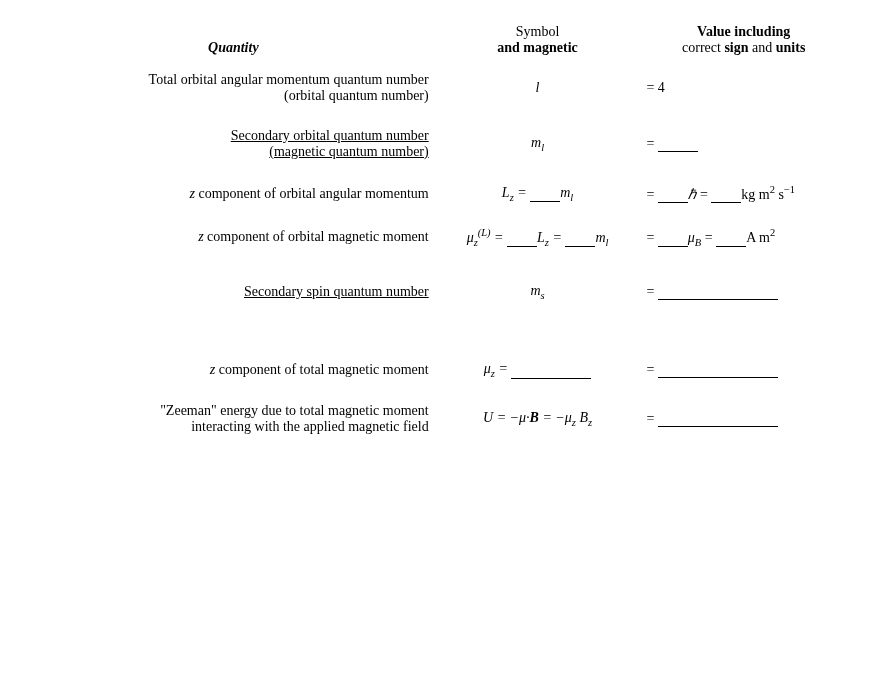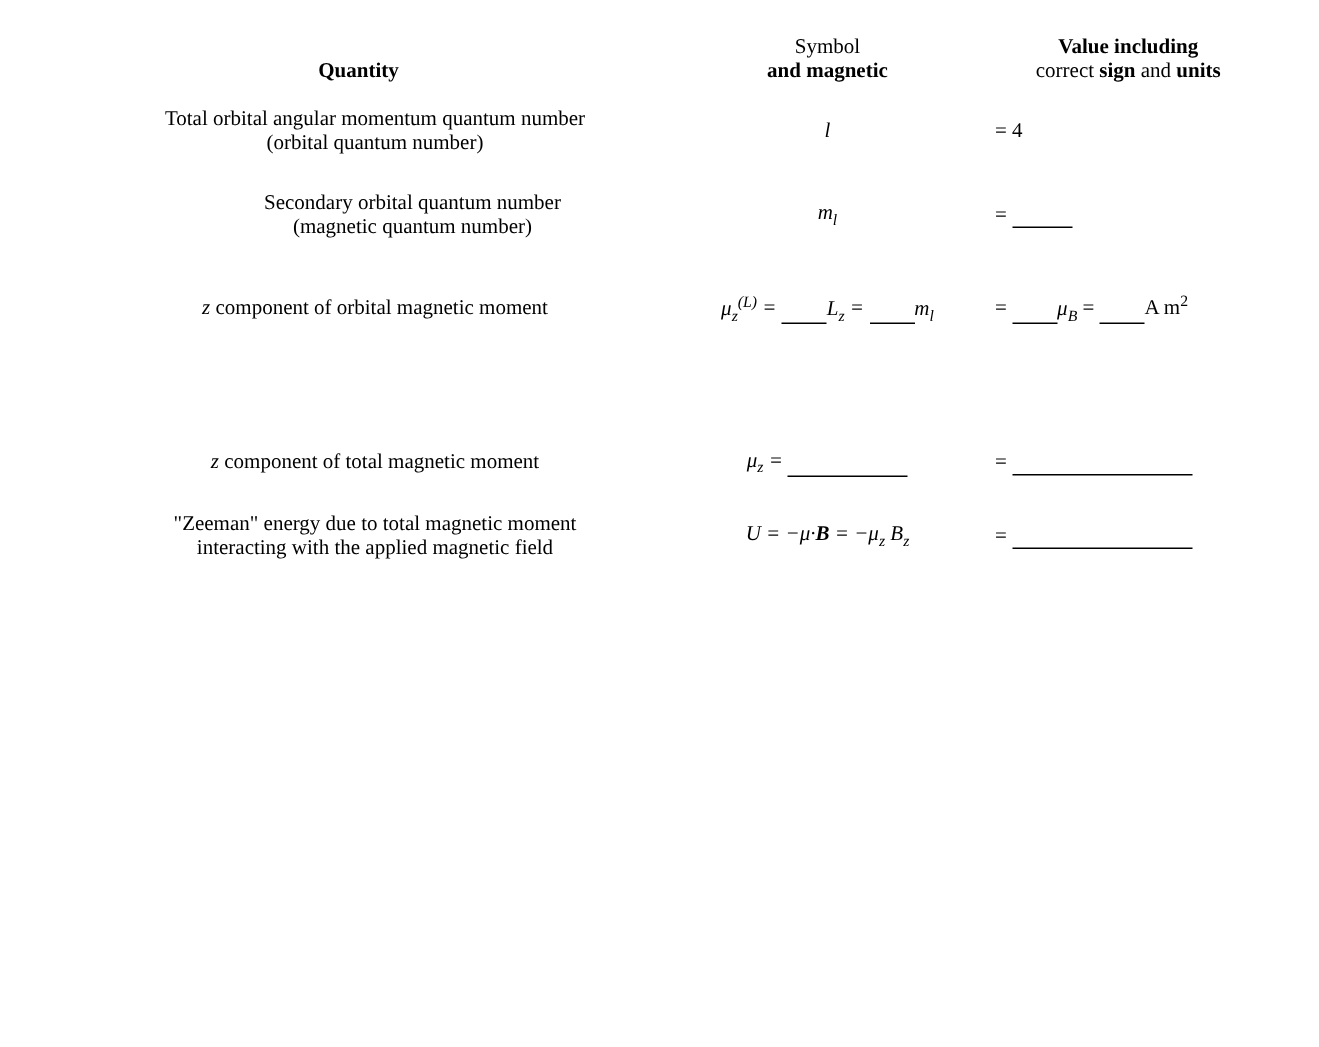--- a/index.html
+++ b/index.html
@@ -21,35 +21,37 @@
     }
     th {
       font-weight: normal;
       vertical-align: bottom;
       padding: 4px 8px 10px 8px;
       text-align: center;
     }
     th.col-quantity {
       text-align: center;
       font-weight: bold;
+      font-style: italic;
     }
     th.col-symbol {
     }
     th.col-value {
     }
     td {
       padding: 6px 8px;
       vertical-align: middle;
     }
     td.col-quantity {
-      text-align: center;
+      text-align: right;
       padding-left: 30px;
     }
     td.col-quantity.indent {
       padding-left: 80px;
+      text-decoration: underline;
     }
     td.col-symbol {
       text-align: center;
       font-style: italic;
     }
     td.col-value {
       text-align: left;
       white-space: nowrap;
     }
     .bold { font-weight: bold; }
@@ -135,20 +137,31 @@
           <span class="italic">m<sub>l</sub></span>
         </td>
         <td class="col-value">
           = <span class="underline-blank"></span>
         </td>
       </tr>
       <tr class="row-spacer">
           <td colspan="3"></td>
         </tr>
 
+      <tr>
+        <td class="col-quantity">
+          <span class="italic">z</span> component of orbital angular momentum
+        </td>
+        <td class="col-symbol formula">
+          <span class="italic">L<sub>z</sub></span> = <span class="underline-short"></span><span class="italic">m<sub>l</sub></span>
+        </td>
+        <td class="col-value">
+          = <span class="underline-short"></span><span class="italic">ℏ</span> = <span class="underline-short"></span>kg m<sup>2</sup> s<sup>−1</sup>
+        </td>
+      </tr>
       <tr class="row-spacer">
           <td colspan="3"></td>
         </tr>
 
       <tr>
         <td class="col-quantity">
           <span class="italic">z</span> component of orbital magnetic moment
         </td>
         <td class="col-symbol formula">
           <span class="italic">μ<sub>z</sub><sup>(L)</sup></span> = <span class="underline-short"></span><span class="italic">L<sub>z</sub></span> = <span class="underline-short"></span><span class="italic">m<sub>l</sub></span>
@@ -158,20 +171,31 @@
         </td>
       </tr>
       <tr class="row-spacer">
           <td colspan="3"></td>
         </tr>
 
       <tr class="row-spacer">
           <td colspan="3"></td>
         </tr>
 
+      <tr>
+        <td class="col-quantity indent">
+          Secondary spin quantum number
+        </td>
+        <td class="col-symbol">
+          <span class="italic">m<sub>s</sub></span>
+        </td>
+        <td class="col-value">
+          = <span class="underline-long"></span>
+        </td>
+      </tr>
       <tr class="row-spacer">
           <td colspan="3"></td>
         </tr>
 
       <tr class="row-spacer">
           <td colspan="3"></td>
         </tr>
 
       <tr class="row-spacer">
           <td colspan="3"></td>

